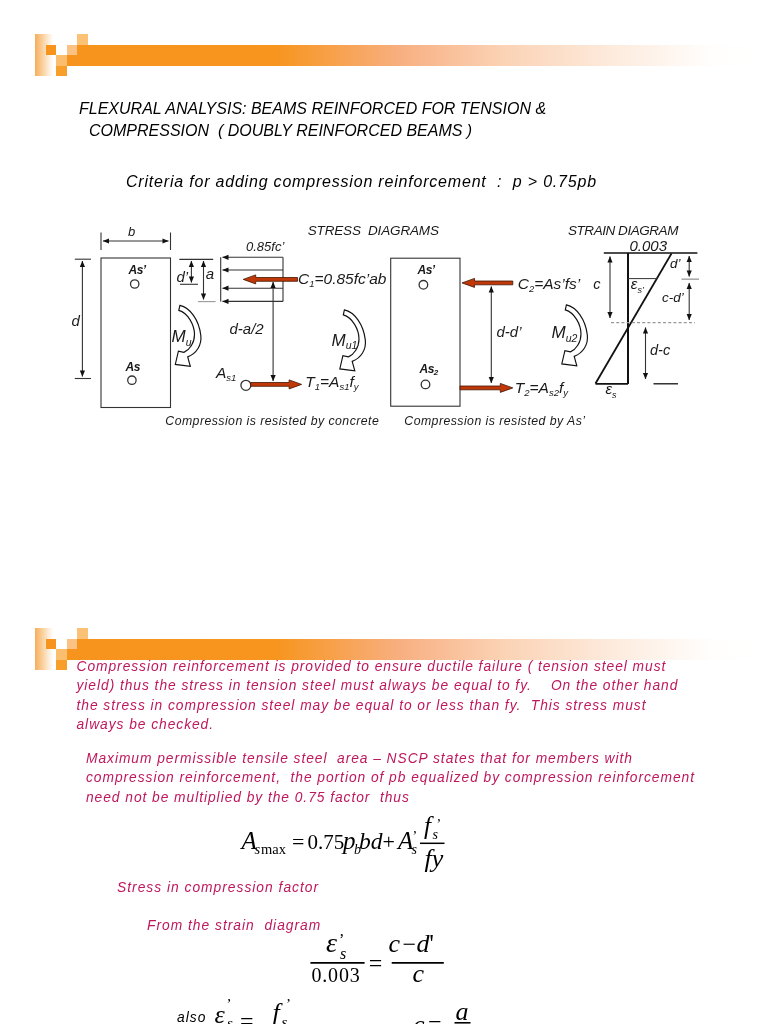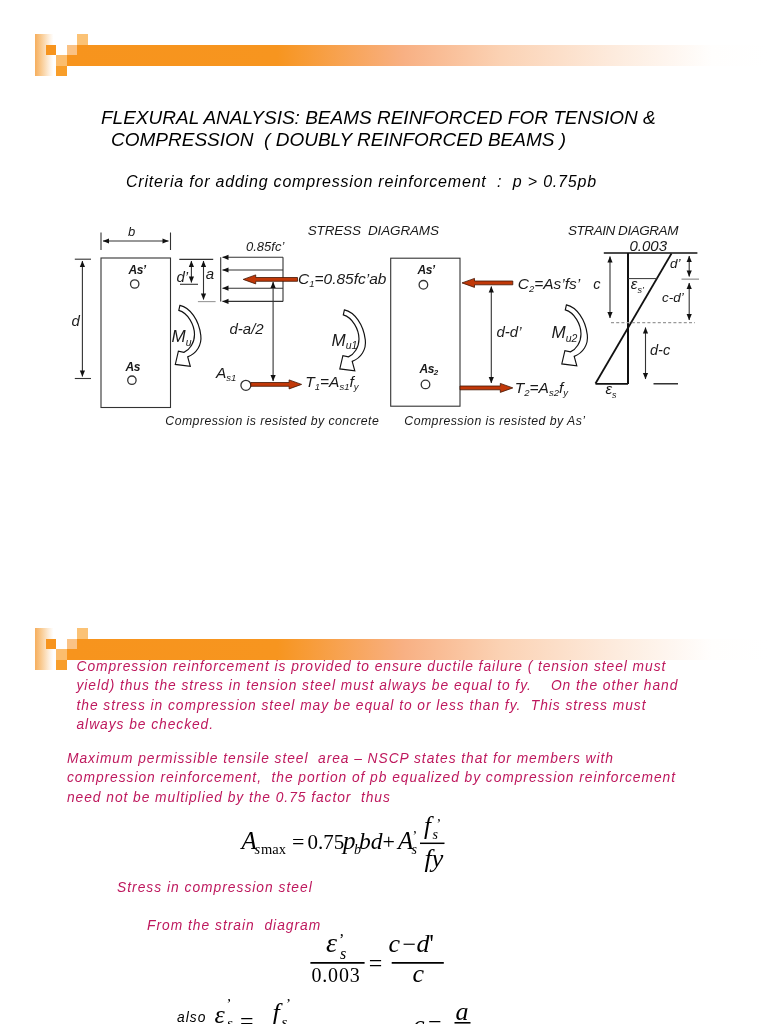--- a/index.html
+++ b/index.html
@@ -30,26 +30,26 @@
 <div class="sq sqE" style="left:77px;top:34px"></div>
 
 <div class="vbar" style="top:628px"></div>
 <div class="hbar" style="top:638.5px"></div>
 <div class="sq sqA" style="left:45.5px;top:638.5px"></div>
 <div class="sq sqB" style="left:56px;top:649px"></div>
 <div class="sq sqC" style="left:56px;top:659.5px"></div>
 <div class="sq sqD" style="left:66.5px;top:638.5px"></div>
 <div class="sq sqE" style="left:77px;top:628px"></div>
 
-<div class="lbl" style="left:79px;top:107px;font-size:19px;line-height:22.4px;color:#000;margin-left:22px;">FLEXURAL ANALYSIS: BEAMS REINFORCED FOR TENSION &amp;<br><span style="margin-left:10px">COMPRESSION&nbsp;&nbsp;( DOUBLY REINFORCED BEAMS )</span></div>
+<div class="lbl" style="left:79px;top:98px;font-size:16px;line-height:22.4px;color:#000;">FLEXURAL ANALYSIS: BEAMS REINFORCED FOR TENSION &amp;<br><span style="margin-left:10px">COMPRESSION&nbsp;&nbsp;( DOUBLY REINFORCED BEAMS )</span></div>
 <div class="lbl" style="left:126px;top:173.6px;font-size:16px;letter-spacing:0.8px;color:#000000;">Criteria for adding compression reinforcement&nbsp; :&nbsp; p &gt; 0.75pb</div>
 
 <div class="lbl" style="left:76.5px;top:656.8px;font-size:13.8px;line-height:19.5px;letter-spacing:0.95px;">Compression reinforcement is provided to ensure ductile failure ( tension steel must<br>yield) thus the stress in tension steel must always be equal to fy.&nbsp;&nbsp;&nbsp; On the other hand<br>the stress in compression steel may be equal to or less than fy.&nbsp; This stress must<br>always be checked.</div>
-<div class="lbl" style="left:67px;top:748.8px;font-size:13.8px;line-height:19.5px;letter-spacing:0.95px;font-style:italic;">Maximum permissible tensile steel&nbsp; area – NSCP states that for members with<br>compression reinforcement,&nbsp; the portion of pb equalized by compression reinforcement<br>need not be multiplied by the 0.75 factor&nbsp; thus</div>
-<div class="lbl" style="left:117px;top:880.8px;font-size:13.8px;letter-spacing:1px;">Stress in compression steel</div>
+<div class="lbl" style="left:86px;top:748.8px;font-size:13.8px;line-height:19.5px;letter-spacing:0.95px;font-style:italic;">Maximum permissible tensile steel&nbsp; area – NSCP states that for members with<br>compression reinforcement,&nbsp; the portion of pb equalized by compression reinforcement<br>need not be multiplied by the 0.75 factor&nbsp; thus</div>
+<div class="lbl" style="left:117px;top:880.8px;font-size:13.8px;letter-spacing:1px;">Stress in compression factor</div>
 <div class="lbl" style="left:147px;top:919.2px;font-size:13.8px;letter-spacing:1px;">From the strain&nbsp; diagram</div>
 
 <svg class="abs" style="left:0;top:0" width="768" height="1024" viewBox="0 0 768 1024">
 <defs>
 <marker id="ah" orient="auto-start-reverse" markerWidth="8" markerHeight="8" refX="6.4" refY="3.7" markerUnits="userSpaceOnUse">
   <path d="M0.4,1.1 L6.6,3.7 L0.4,6.3 Z" fill="#111"></path>
 </marker>
 <path id="curvarr" d="M179.9,305.4 C190,307.5 199,320 200.8,335.4 C202,345 196.5,353.5 187.7,356.9 L190.3,366.4 L175.3,364.4 L178.4,351.1 L183.9,352.4 C189.5,350 194.5,343 194.5,334.5 C194.5,325 188,313 178.8,310.4 Z" fill="#fff" stroke="#111" stroke-width="1.15"></path>
 </defs>
 

